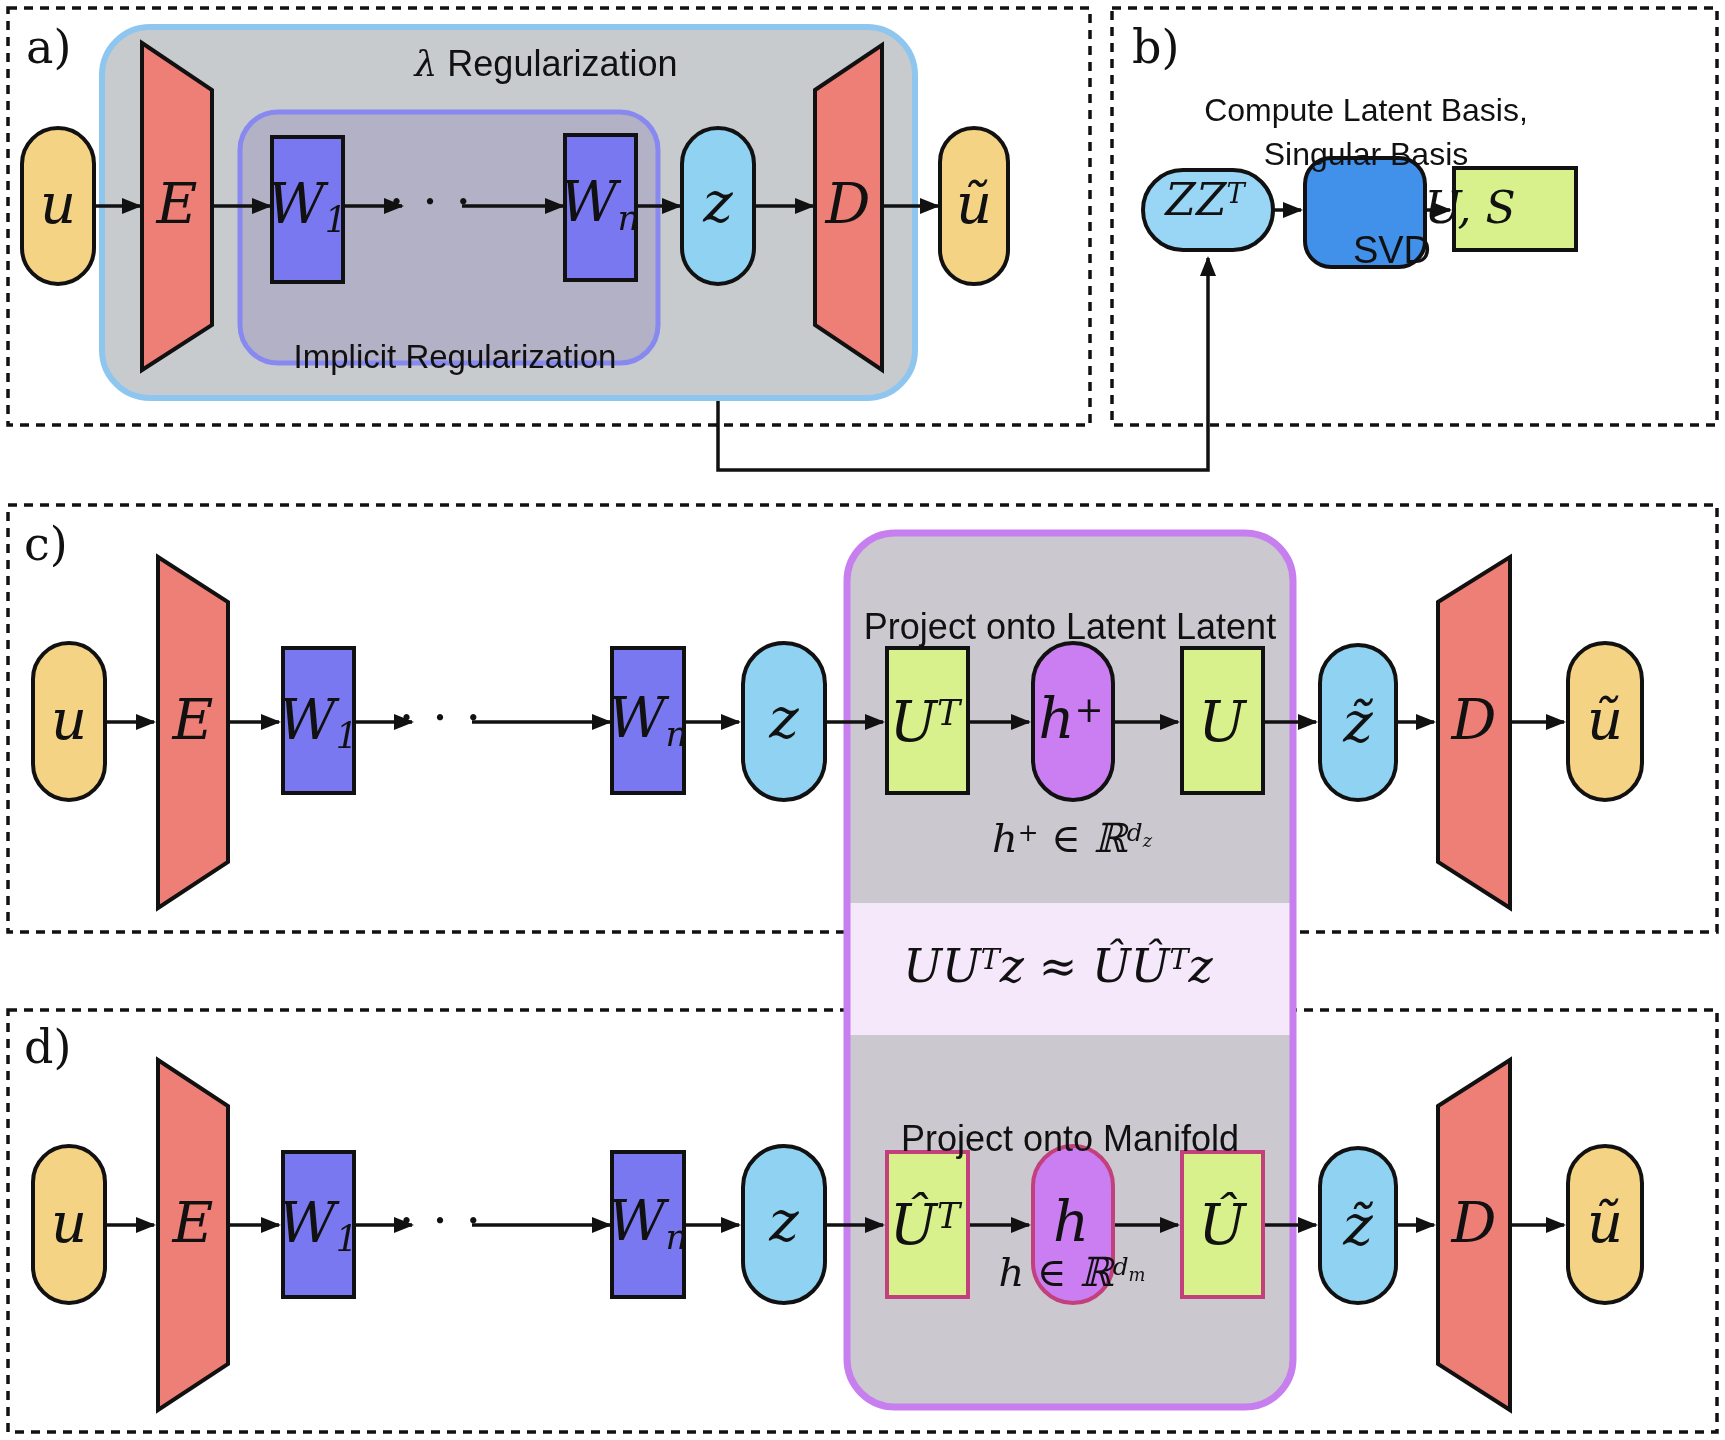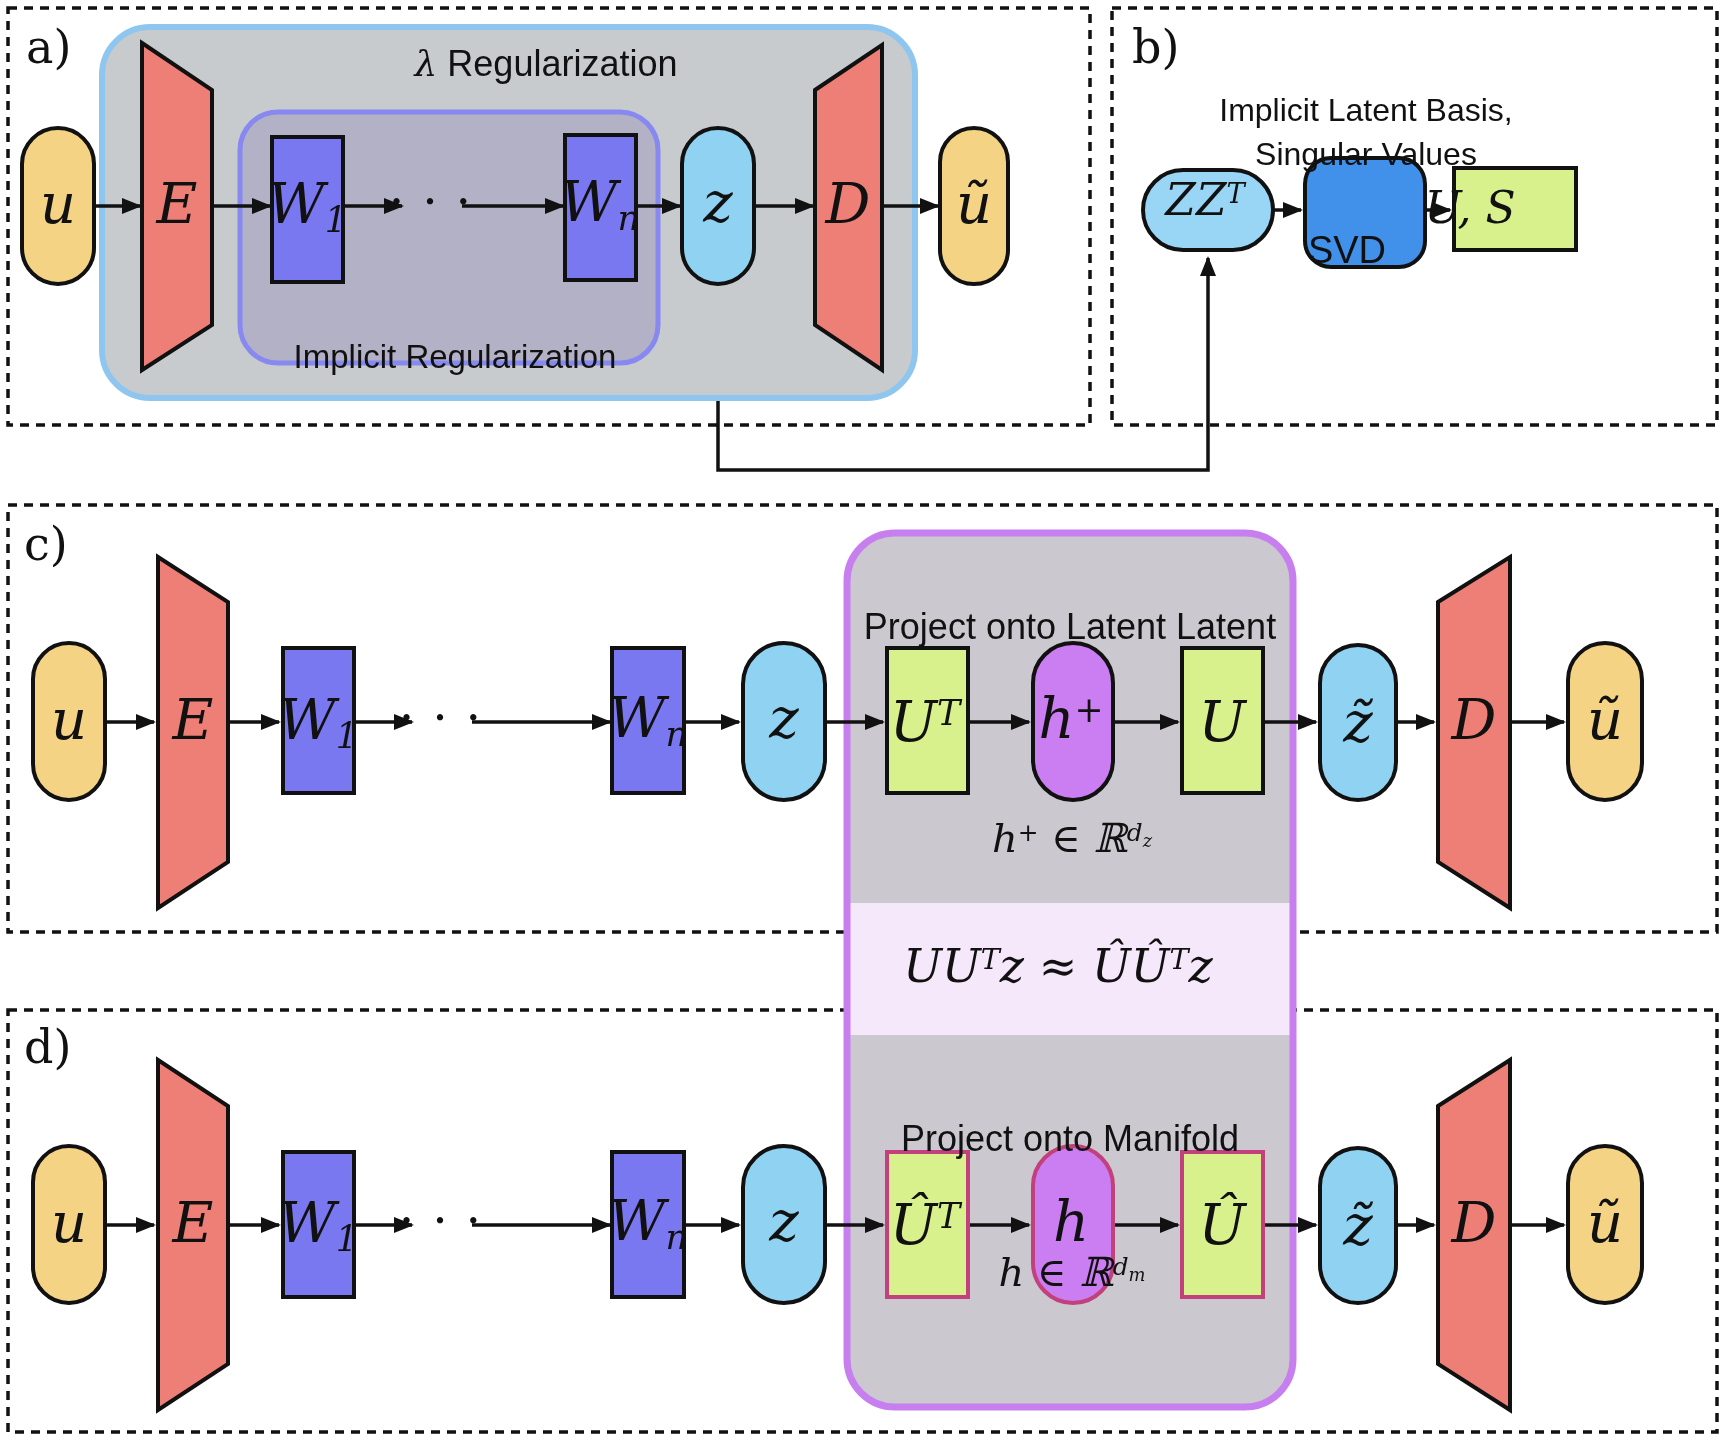--- a/index.html
+++ b/index.html
@@ -144,23 +144,23 @@
 <div class="lbl impl sans" style="left:455px;top:318px">Implicit Regularization</div>
 <div class="lbl big" style="left:58px;top:204px">u</div>
 <div class="lbl big" style="left:177px;top:204px">E</div>
 <div class="lbl big" style="left:307px;top:207px"><span>W</span><span class="sub">1</span></div>
 <div class="lbl dots" style="left:432px;top:201px">⋅ ⋅ ⋅</div>
 <div class="lbl big" style="left:600px;top:205px"><span>W</span><span class="sub">n</span></div>
 <div class="lbl big" style="left:718px;top:203px">z</div>
 <div class="lbl big" style="left:848px;top:204px">D</div>
 <div class="lbl big" style="left:974px;top:204px">ũ</div>
 
-<div class="lbl btitle sans" style="left:1366px;top:94px"><span>Implicit Latent Basis,</span><br><span>Singular Values</span></div>
+<div class="lbl btitle sans" style="left:1366px;top:94px"><span>Compute Latent Basis,</span><br><span>Singular Basis</span></div>
 <div class="lbl mid" style="left:1205px;top:200px"><span>ZZ</span><span class="sup">T</span></div>
-<div class="lbl svdtxt sans" style="left:1347px;top:212px">SVD</div>
+<div class="lbl svdtxt sans" style="left:1392px;top:212px">SVD</div>
 <div class="lbl mid" style="left:1470px;top:208px">U, S</div>
 
 <div class="lbl proj sans" style="left:1070px;top:589px">Project onto Latent Latent</div>
 <div class="lbl big" style="left:69px;top:720px">u</div>
 <div class="lbl big" style="left:193px;top:720px">E</div>
 <div class="lbl big" style="left:318px;top:723px"><span>W</span><span class="sub">1</span></div>
 <div class="lbl dots" style="left:442px;top:717px">⋅ ⋅ ⋅</div>
 <div class="lbl big" style="left:648px;top:721px"><span>W</span><span class="sub">n</span></div>
 <div class="lbl big" style="left:784px;top:719px">z</div>
 <div class="lbl big" style="left:925px;top:722px"><span>U</span><span class="sup">T</span></div>

